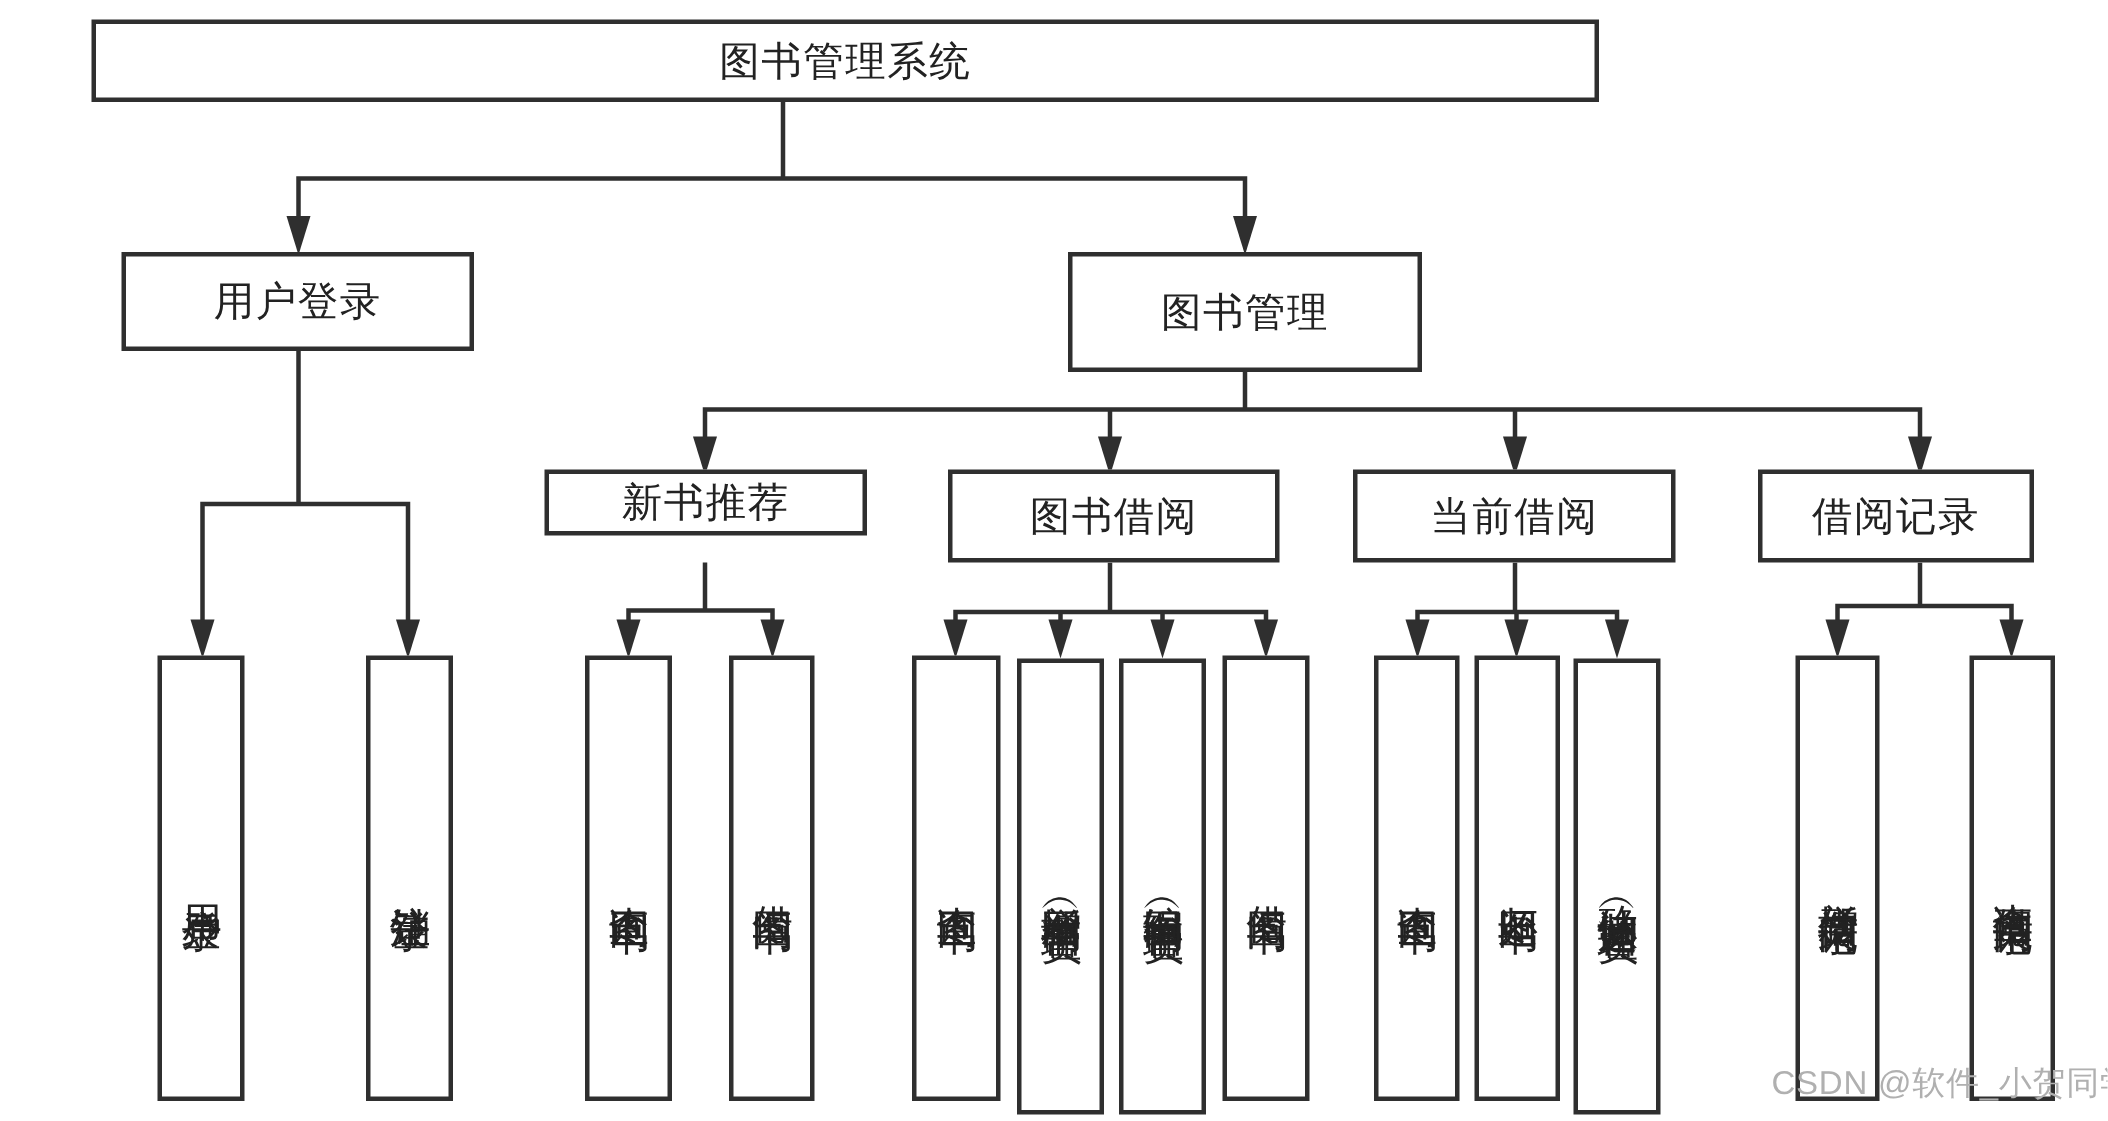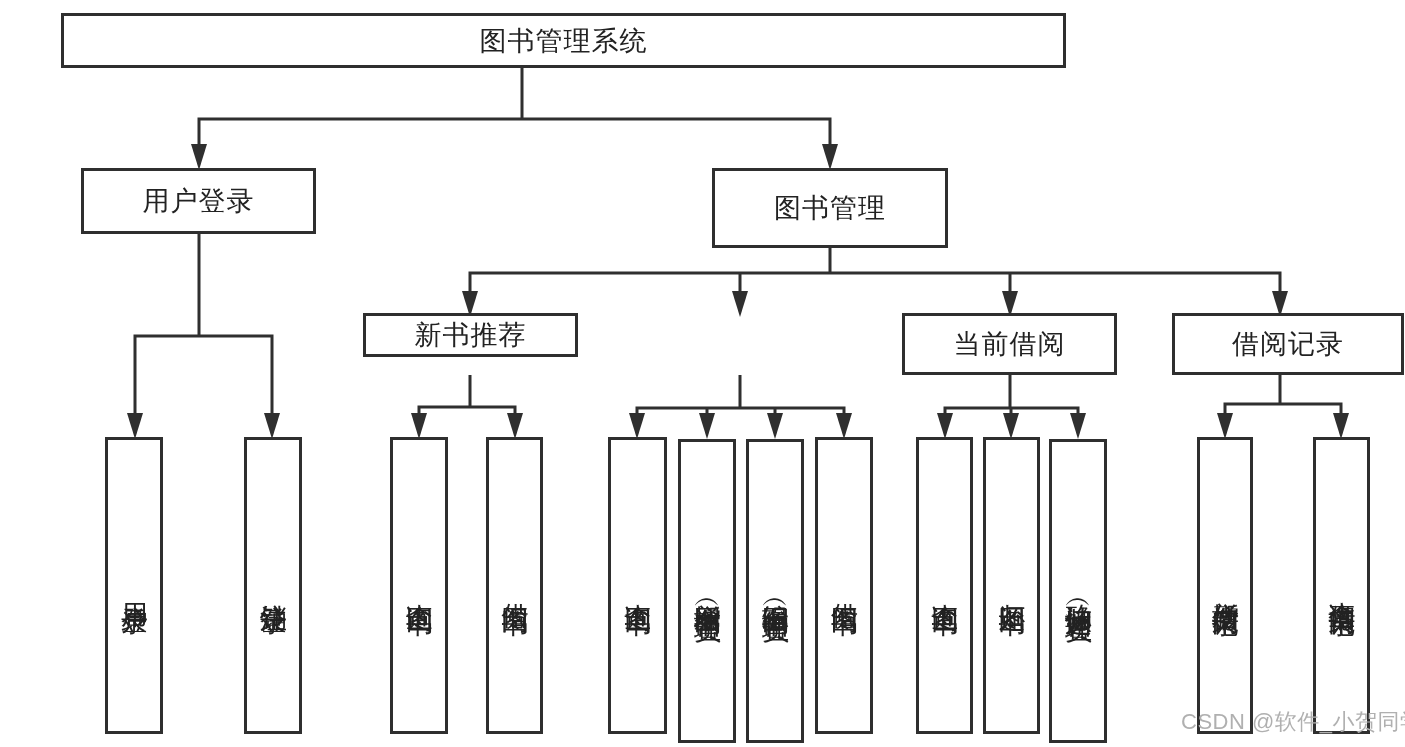--- a/index.html
+++ b/index.html
@@ -59,21 +59,21 @@
     line-height: 1;
     white-space: nowrap;
   }
   
   .n-root     { left: 20px;   top: 13px;  width: 1005px; height: 55px; margin-left: 41px; }
   .n-user     { left: 81px;   top: 168px; width: 235px;  height: 66px; }
   .n-mgmt     { left: 712px;  top: 168px; width: 236px;  height: 80px; }
   .n-newbook  { left: 363px;  top: 313px; width: 215px;  height: 44px; }
   .n-borrow   { left: 632px;  top: 313px; width: 221px;  height: 62px; }
   .n-current  { left: 902px;  top: 313px; width: 215px;  height: 62px; }
-  .n-records  { left: 1172px; top: 313px; width: 232px;  height: 62px; }
+  .n-records  { left: 1172px; top: 313px; width: 184px;  height: 62px; }
   .lf-u1 { left: 105px;  top: 437px; width: 58px; height: 297px; }
   .lf-u2 { left: 244px;  top: 437px; width: 58px; height: 297px; }
   .lf-n1 { left: 390px;  top: 437px; width: 58px; height: 297px; }
   .lf-n2 { left: 486px;  top: 437px; width: 57px; height: 297px; }
   .lf-b1 { left: 608px;  top: 437px; width: 59px; height: 297px; }
   .lf-b2 { left: 678px;  top: 439px; width: 58px; height: 304px; }
   .lf-b3 { left: 746px;  top: 439px; width: 58px; height: 304px; }
   .lf-b4 { left: 815px;  top: 437px; width: 58px; height: 297px; }
   .lf-c1 { left: 916px;  top: 437px; width: 57px; height: 297px; }
   .lf-c2 { left: 983px;  top: 437px; width: 57px; height: 297px; }
@@ -139,20 +139,23 @@
   <div class="box n-user">
     <span class="hlabel">用户登录</span>
   </div>
   <div class="box n-mgmt">
     <span class="hlabel">图书管理</span>
   </div>
 
   <div class="box n-newbook">
     <span class="hlabel">新书推荐</span>
   </div>
+  <div class="box n-borrow">
+    <span class="hlabel">图书借阅</span>
+  </div>
   <div class="box n-current">
     <span class="hlabel">当前借阅</span>
   </div>
   <div class="box n-records">
     <span class="hlabel">借阅记录</span>
   </div>
 
   <div class="box lf-u1">
     <span class="vlabel">用户登录</span>
   </div>

